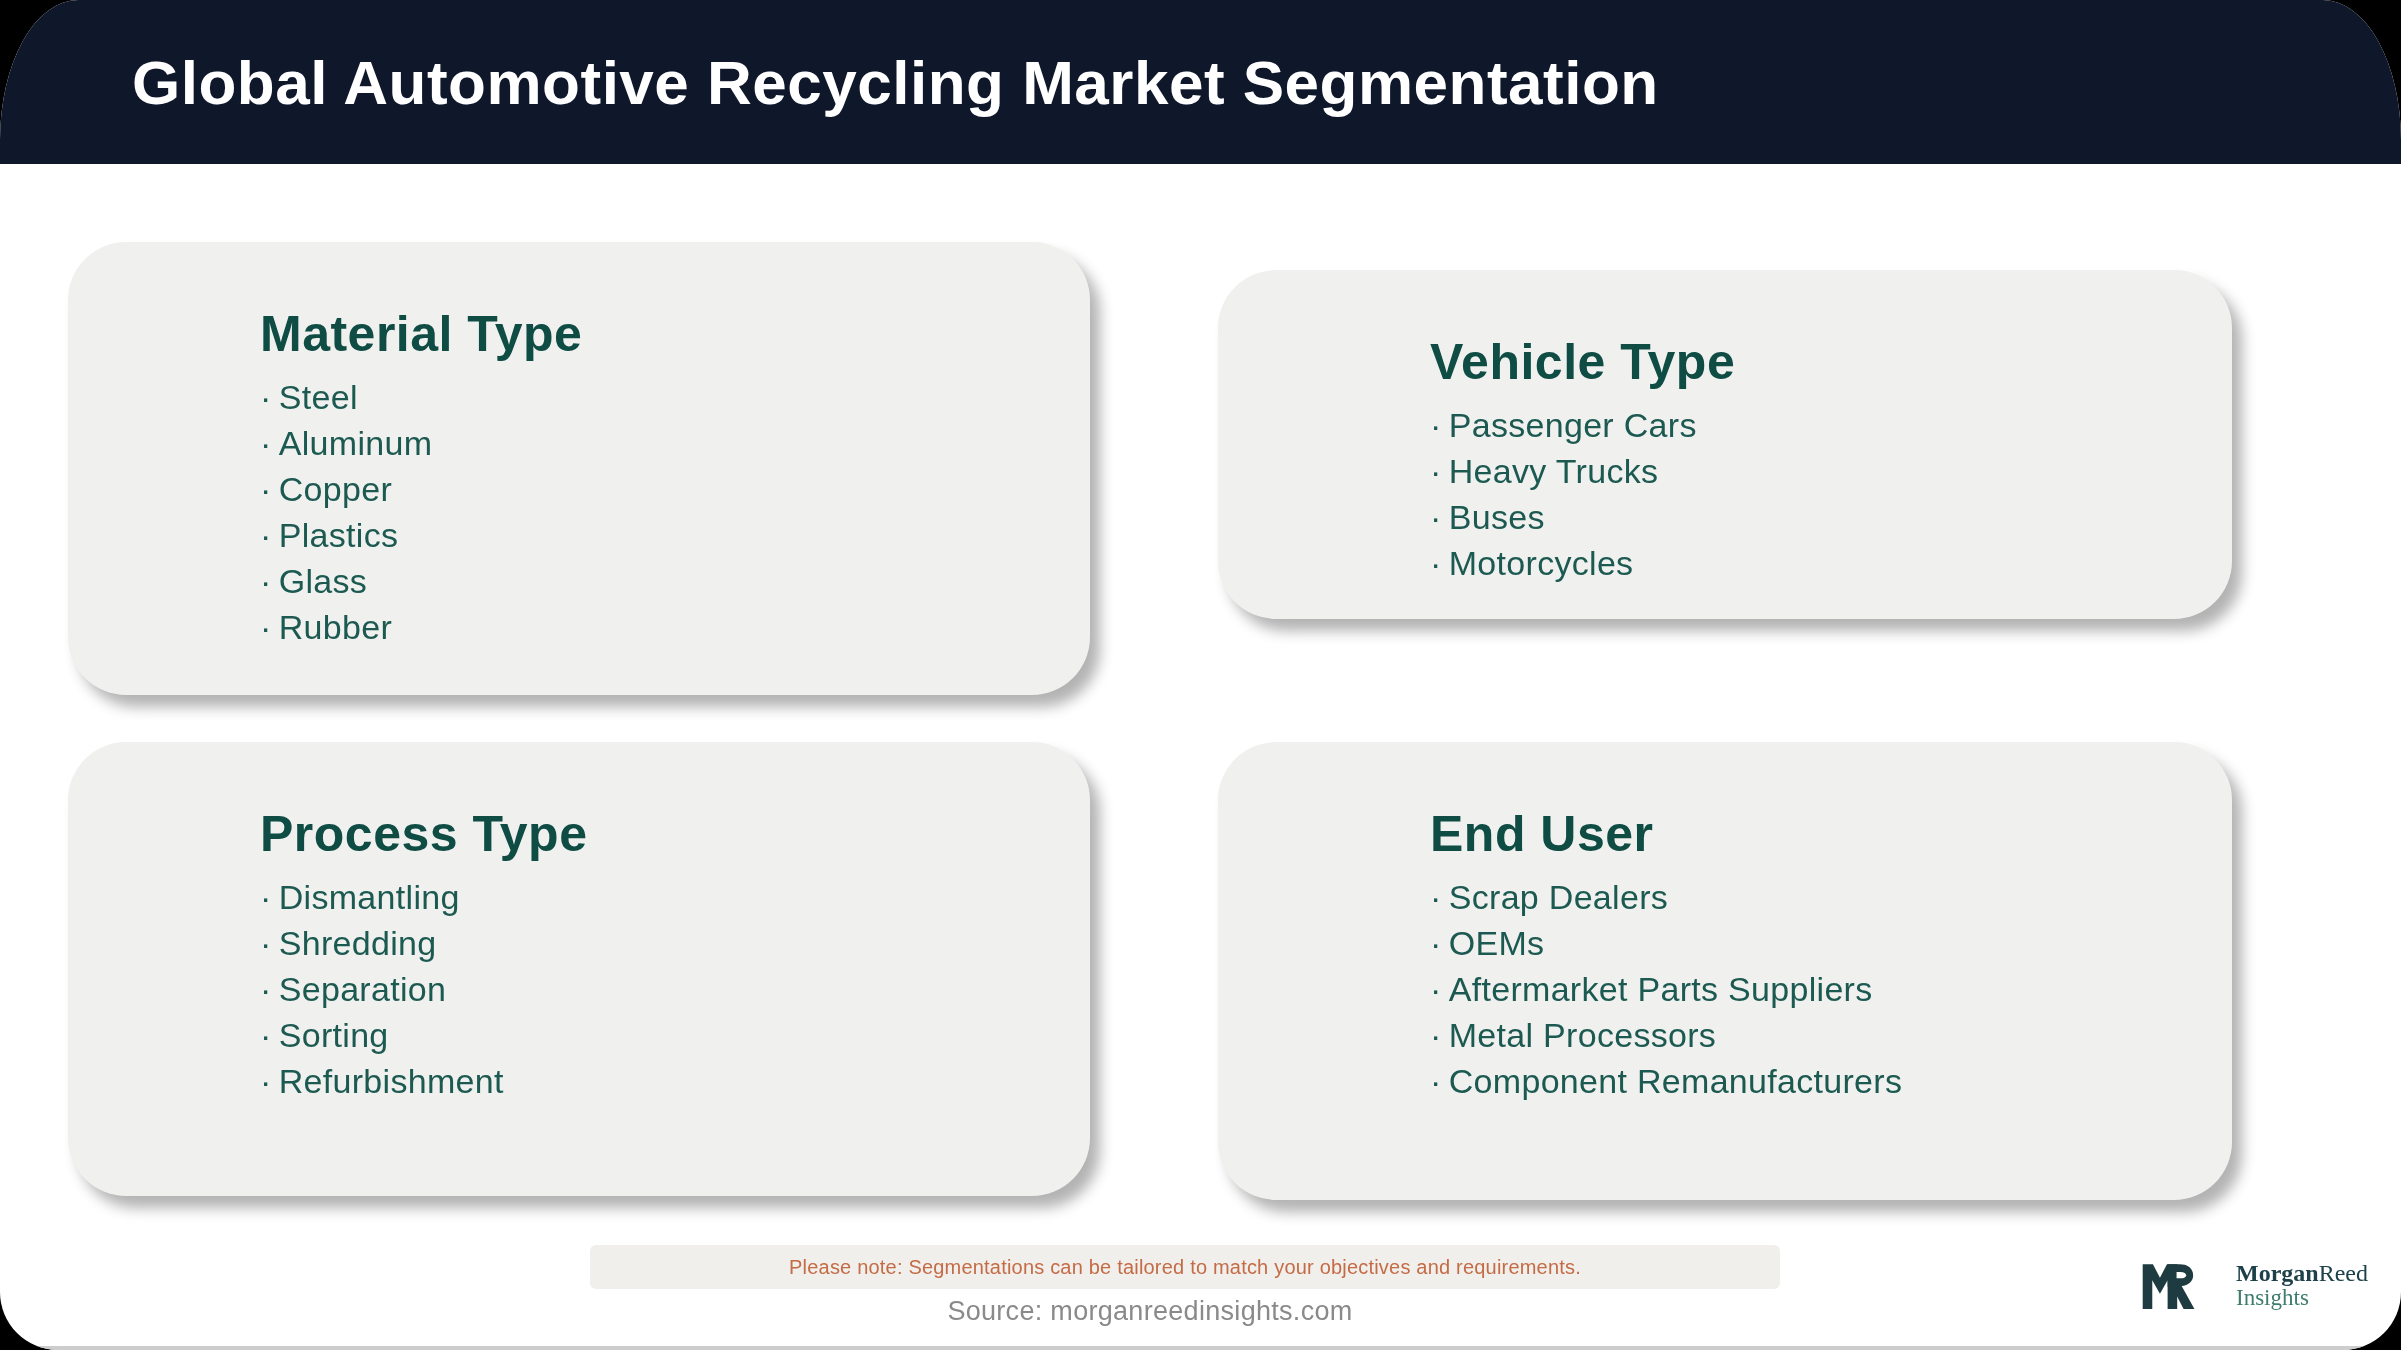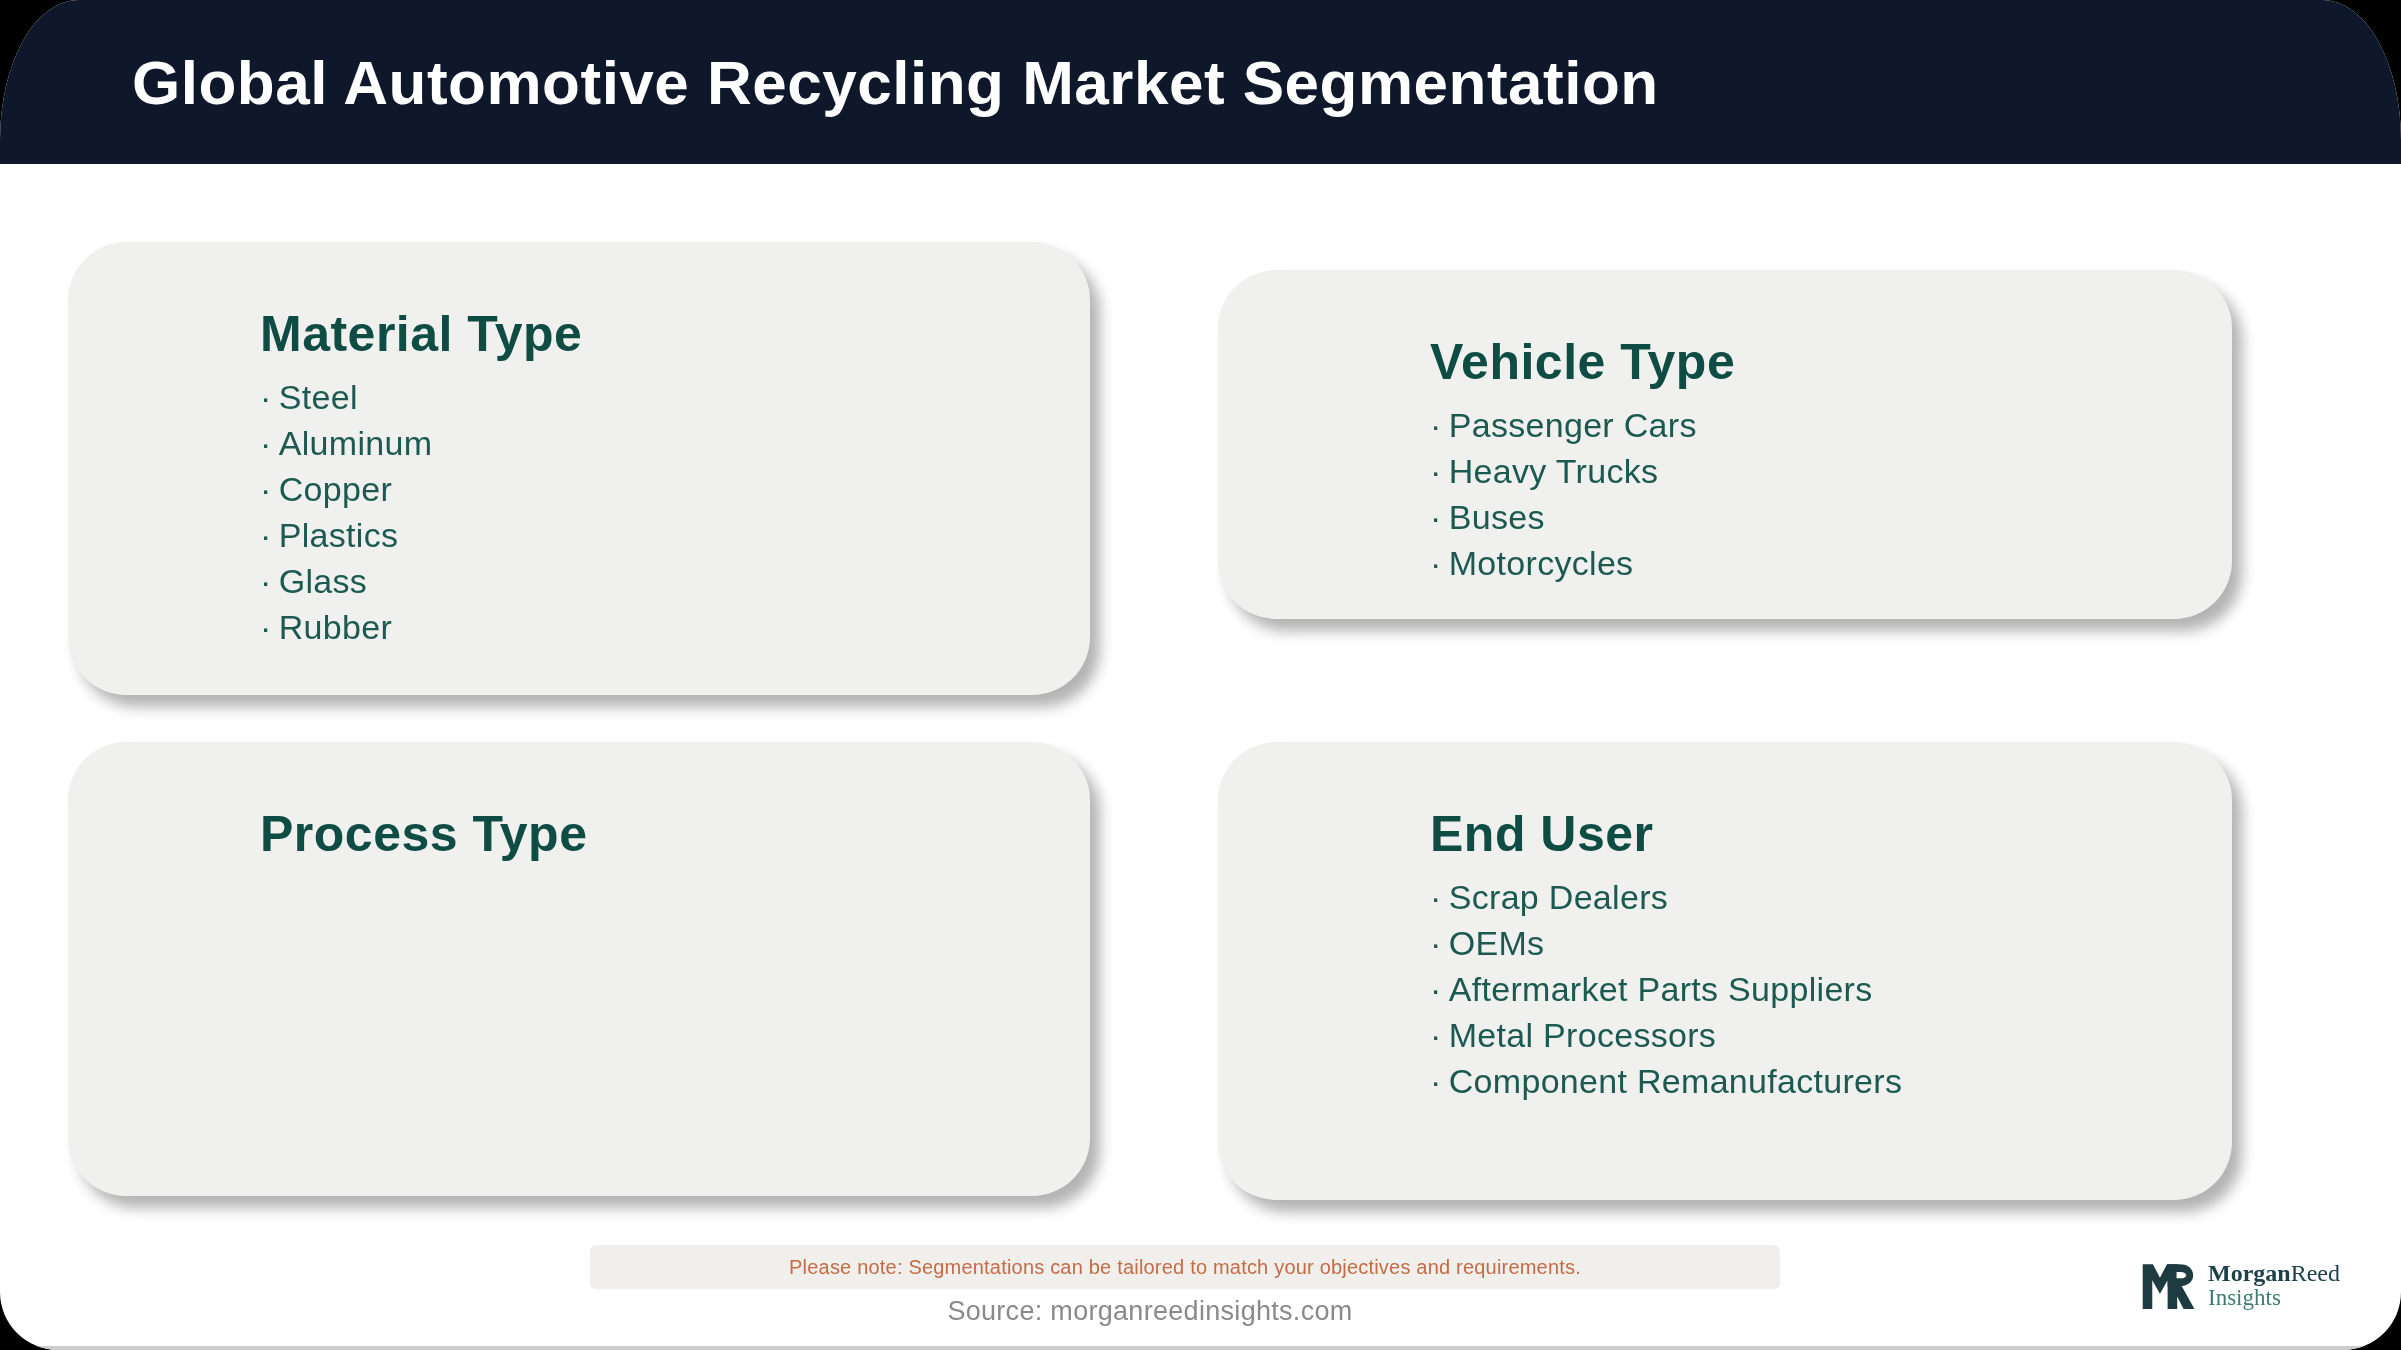--- a/index.html
+++ b/index.html
@@ -25,21 +25,21 @@
   .card-list{list-style:none;margin:0;padding:0;font-size:34px;color:#1c5a51;
              line-height:46px;letter-spacing:.3px;font-weight:400;}
   .card-list li::before{content:"\00B7\2009";}
 
   .note{position:absolute;left:590px;top:1245px;width:1190px;height:44px;background:#f0efec;
         border-radius:6px;display:flex;align-items:center;justify-content:center;
         font-size:20px;color:#c56b45;letter-spacing:.2px;white-space:nowrap;}
   .source{position:absolute;left:590px;top:1296px;width:1120px;text-align:center;
           font-size:27px;color:#8a8a8a;letter-spacing:.3px;}
 
-  .logo{position:absolute;left:2140px;top:1261px;display:flex;align-items:center;gap:0;}
+  .logo{position:absolute;left:2140px;top:1261px;display:flex;align-items:center;gap:28px;}
   .logo svg{width:68px;height:46px;display:block;}
   .logo-text{display:flex;flex-direction:column;}
   .logo-name{font-family:"Liberation Serif",serif;font-size:24px;line-height:25px;color:#1d4049;}
   .logo-name .bold{font-weight:700;}
   .logo-tagline{font-family:"Liberation Serif",serif;font-size:23px;line-height:24px;color:#3e7c6d;}
 </style>
 </head>
 <body>
 
 <div class="stage">
@@ -66,20 +66,27 @@
       <ul class="card-list">
           <li>Passenger Cars</li>
           <li>Heavy Trucks</li>
           <li>Buses</li>
           <li>Motorcycles</li>
         </ul>
     </div>
 
     <div class="card c3">
       <h2 class="card-title">Process Type</h2>
+      <ul class="card-list">
+          <li>Dismantling</li>
+          <li>Shredding</li>
+          <li>Separation</li>
+          <li>Sorting</li>
+          <li>Refurbishment</li>
+        </ul>
     </div>
 
     <div class="card c4">
       <h2 class="card-title">End User</h2>
       <ul class="card-list">
           <li>Scrap Dealers</li>
           <li>OEMs</li>
           <li>Aftermarket Parts Suppliers</li>
           <li>Metal Processors</li>
           <li>Component Remanufacturers</li>

